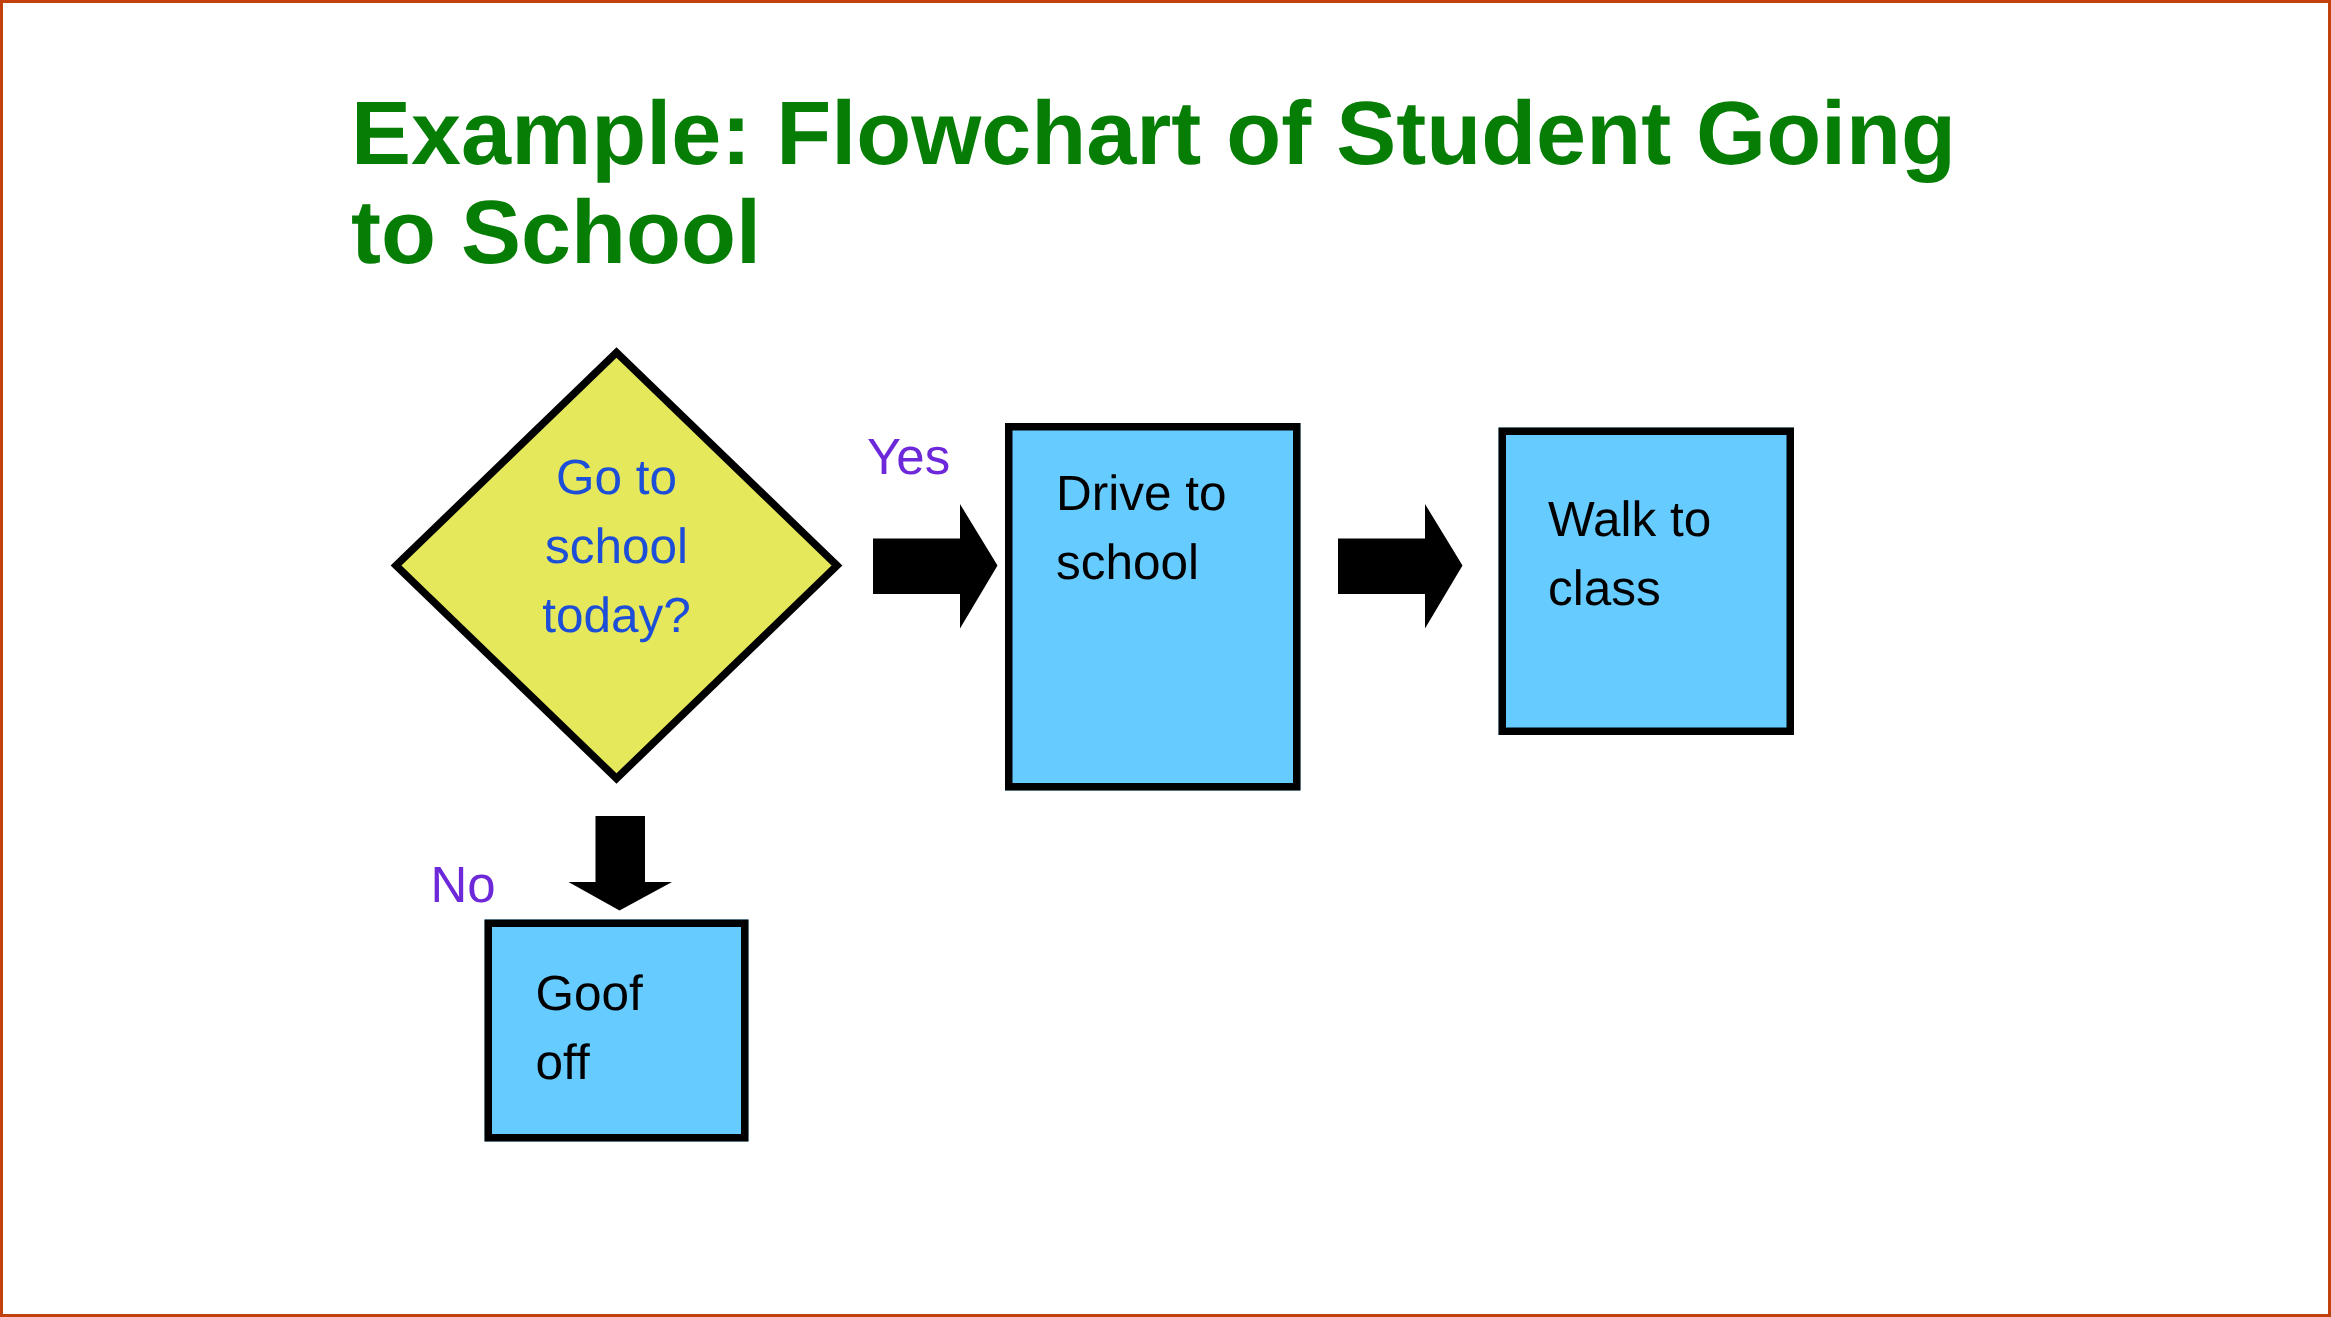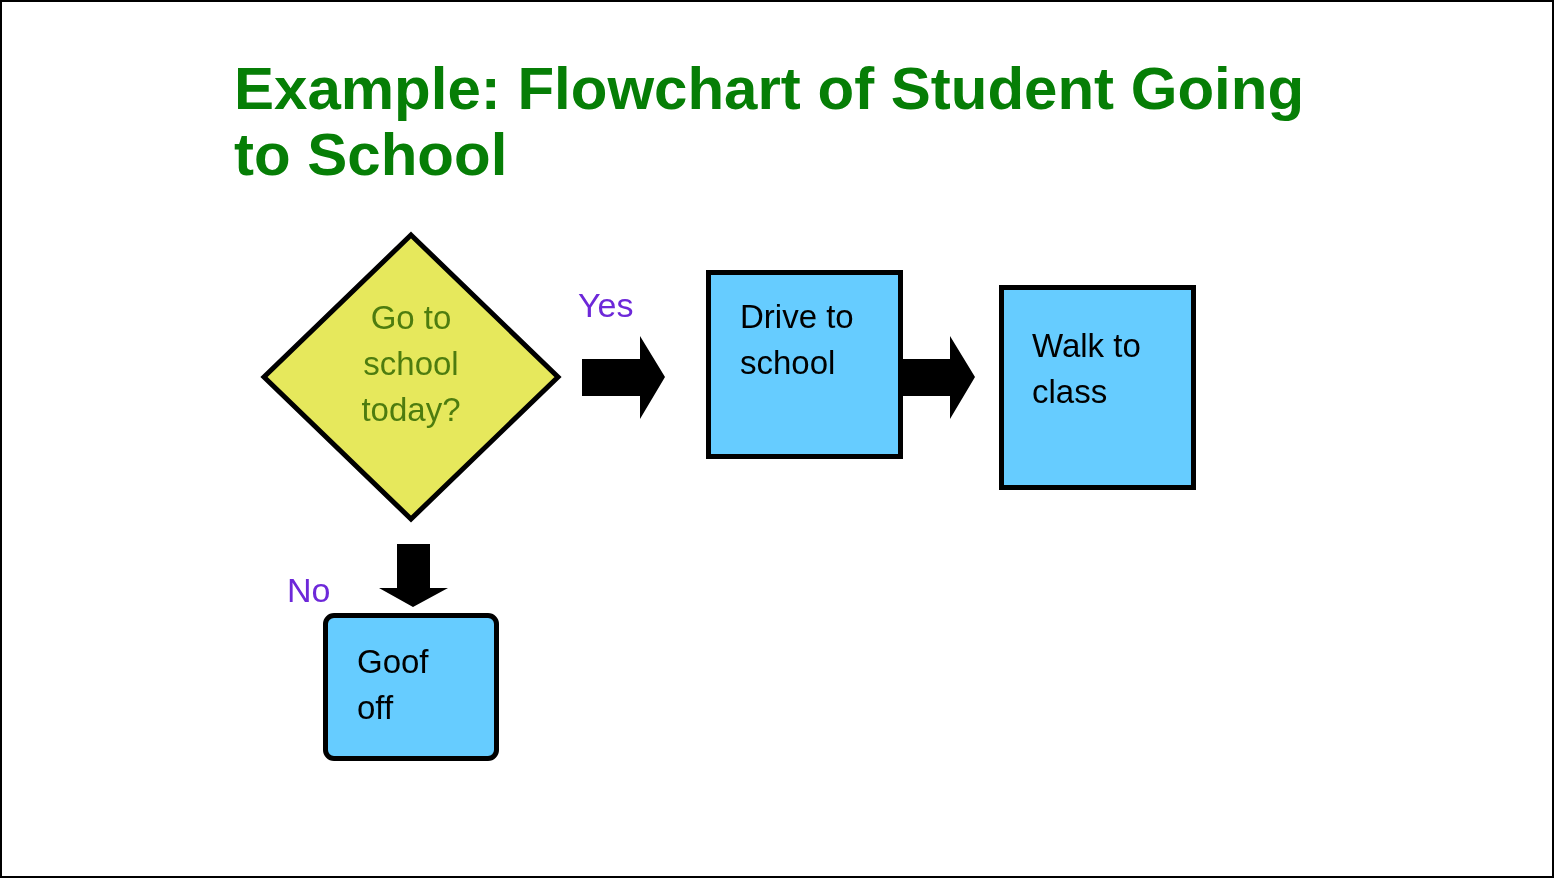--- a/index.html
+++ b/index.html
@@ -2,21 +2,21 @@
 <html><head>
 <meta charset="utf-8">
 <style>
   html, body { margin: 0; padding: 0; background: #fff; }
   .slide {
     position: relative;
     width: 1554px;
     height: 878px;
     box-sizing: border-box;
     background: #ffffff;
-    border: 2px solid #000000;
+    border: 2px solid #c2410c;
     overflow: hidden;
     font-family: "Liberation Sans", sans-serif;
   }
   .shapes-layer {
     position: absolute;
     left: 0; top: 0;
     width: 1554px; height: 878px;
   }
   .title {
     position: absolute;
@@ -29,38 +29,38 @@
     white-space: pre-line;
   }
   .decision-label {
     position: absolute;
     left: 309px;
     top: 293px;
     width: 200px;
     text-align: center;
     font-size: 33px;
     line-height: 46px;
-    color: #4d7c0f;
+    color: #1d4ed8;
     white-space: pre-line;
   }
   .branch-label {
     position: absolute;
     font-size: 34px;
     line-height: 40px;
     color: #6d28d9;
   }
   .branch-yes { left: 576px; top: 283px; }
   .branch-no  { left: 285px; top: 568px; }
   .box {
     position: absolute;
     box-sizing: border-box;
     border: 5px solid #000;
     color: #000;
   }
-  .box-drive { left: 668px; top: 268px; width: 197px; height: 189px; padding: 19px 0 0 29px; margin-left: 36px; }
+  .box-drive { left: 668px; top: 280px; width: 197px; height: 245px; padding: 19px 0 0 29px; }
   .box-walk  { left: 997px; top: 283px; width: 197px; height: 205px; padding: 33px 0 0 28px; }
   .box-goof  { left: 321px; top: 611px; width: 176px; height: 148px; padding: 21px 0 0 29px; }
   .box-label {
     font-size: 33px;
     line-height: 46px;
     white-space: pre-line;
   }
 </style>
 </head>
 <body>
@@ -88,18 +88,18 @@
   <div class="box box-drive" style="background-color: rgb(102, 204, 255);">
     <div class="box-label">Drive to
 school</div>
   </div>
 
   <div class="box box-walk" style="background-color: rgb(102, 204, 255);">
     <div class="box-label">Walk to
 class</div>
   </div>
 
-  <div class="box box-goof" style="background-color: rgb(102, 204, 255); border-radius: 11px;">
+  <div class="box box-goof" style="background-color: rgb(102, 204, 255);">
     <div class="box-label">Goof
 off</div>
   </div>
 
 </div>
 
 </body></html>

